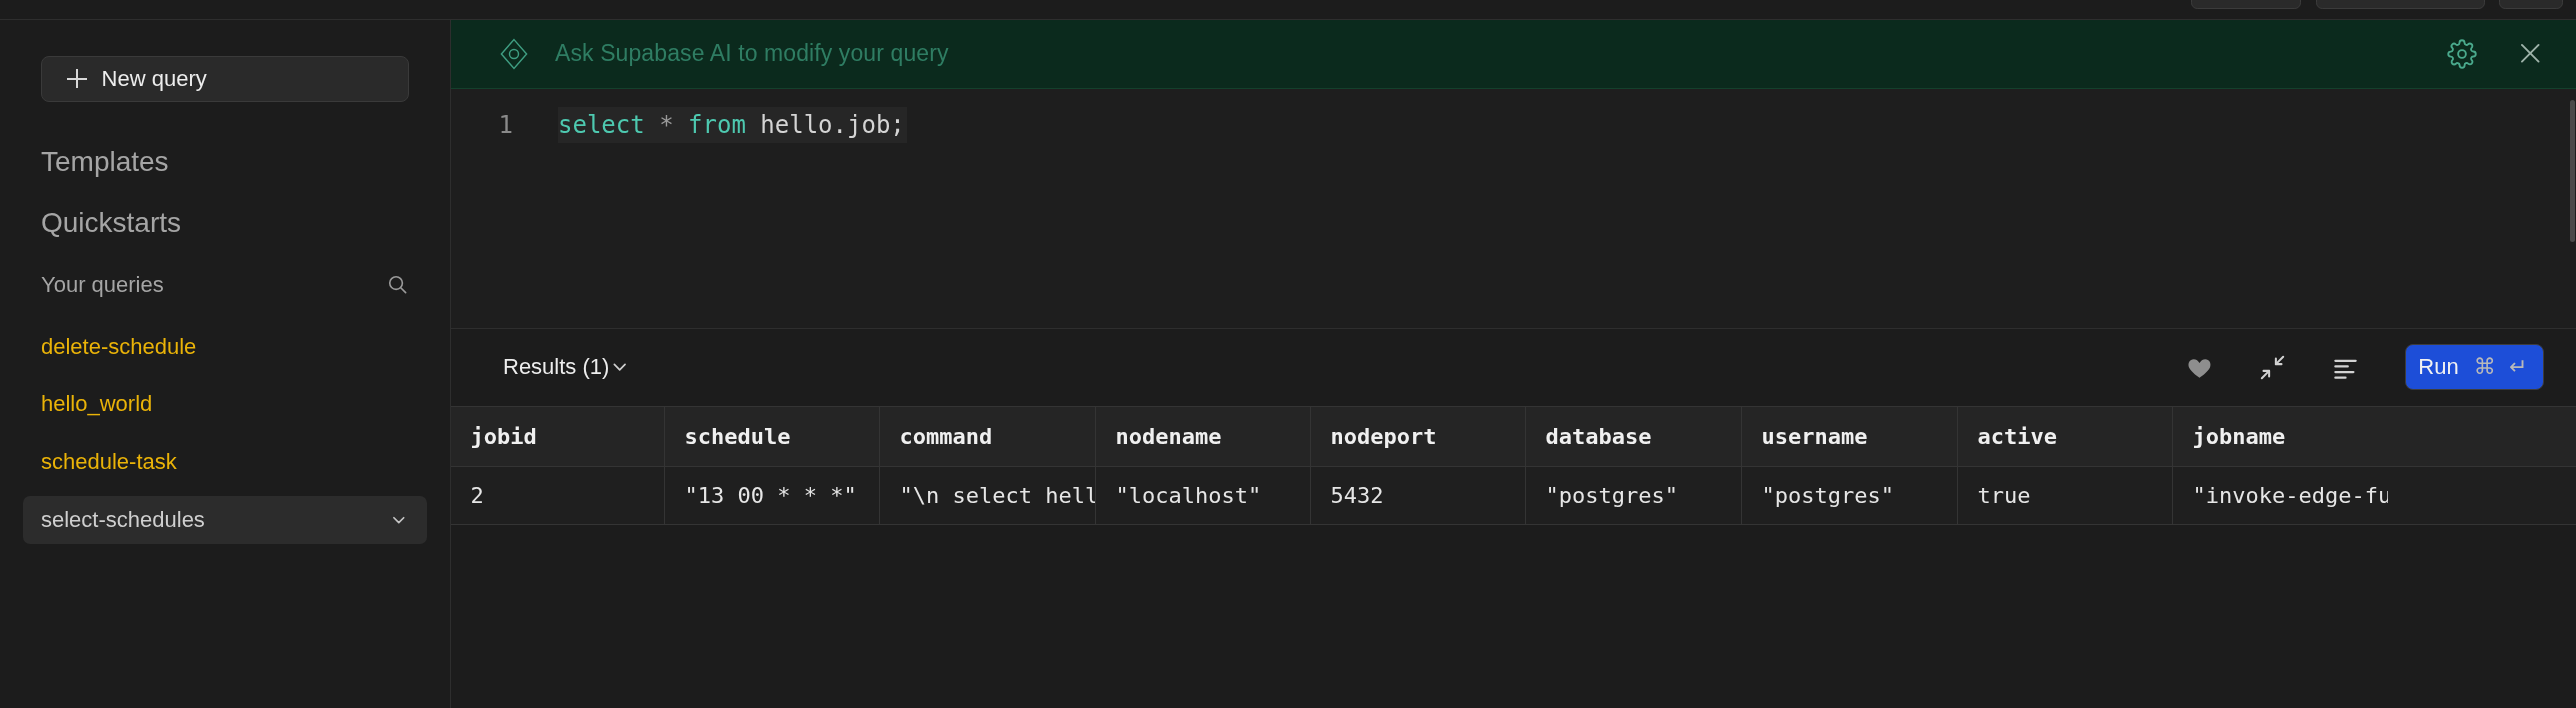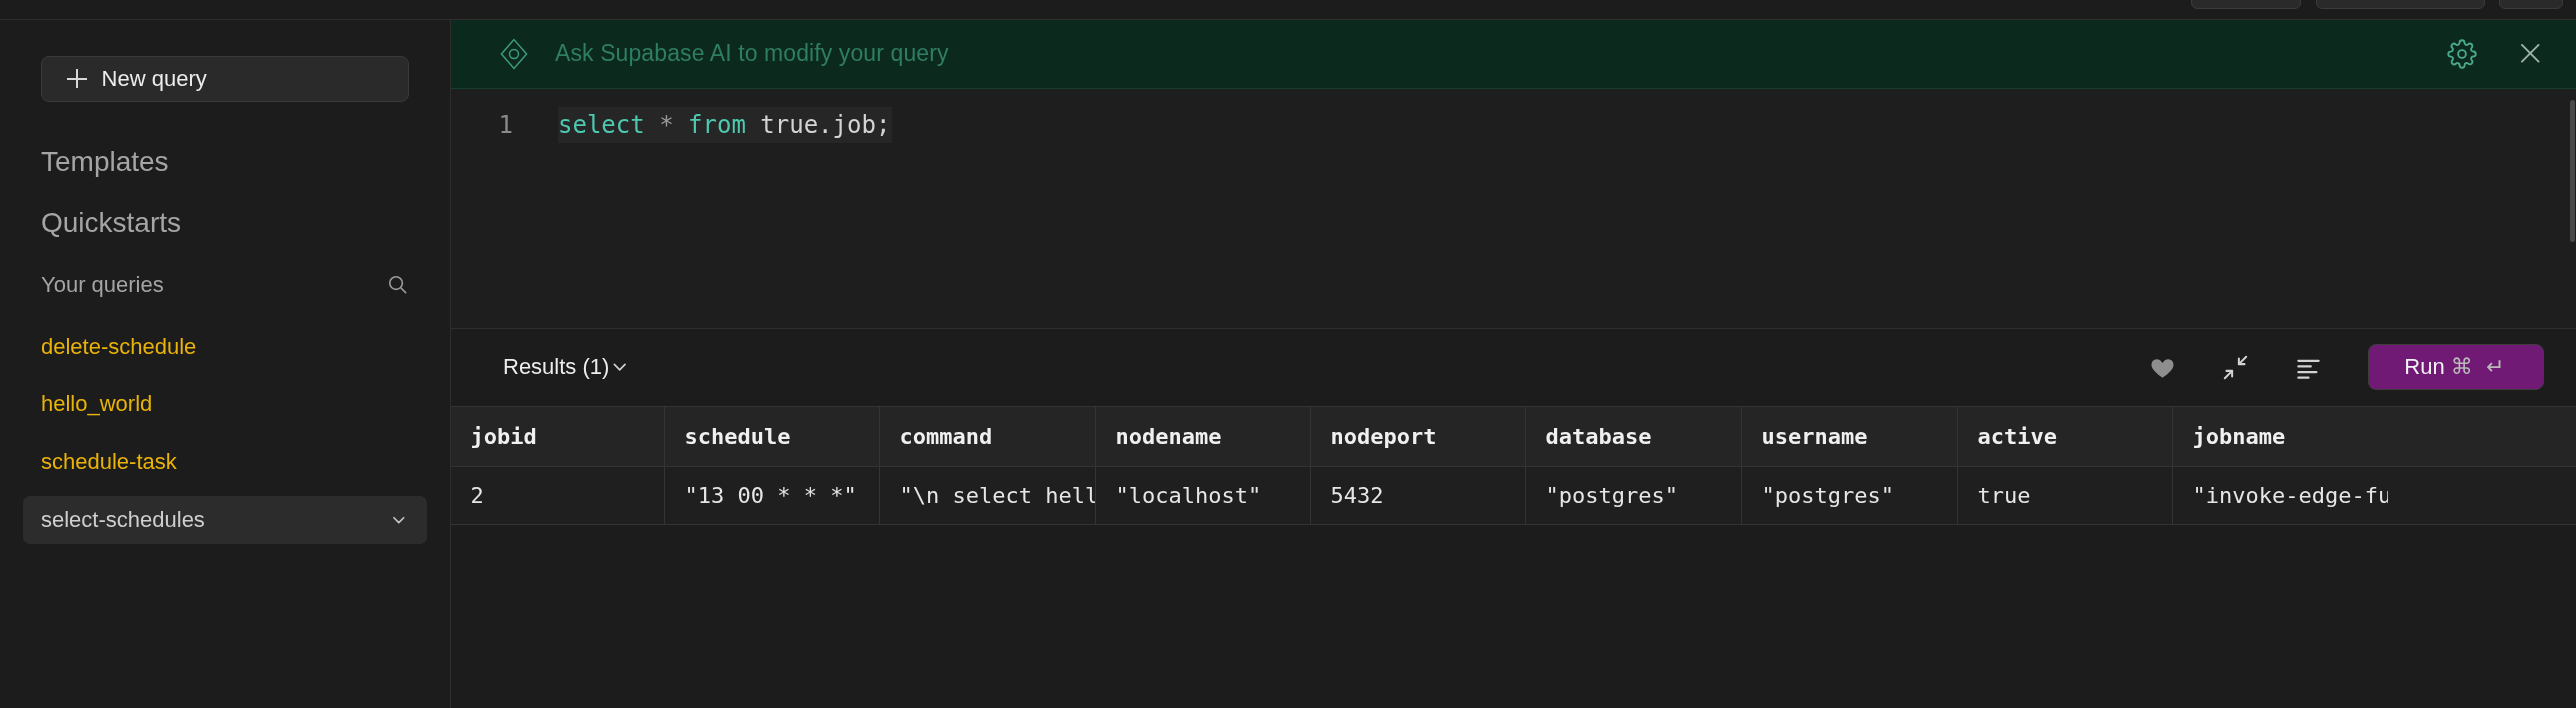--- a/index.html
+++ b/index.html
@@ -219,29 +219,29 @@
   }
   .results-label { color: #ededed; font-size: 22px; }
   .results-left .chev-down { width: 21.4px; height: 21.4px; }
   .results-right { display: flex; align-items: center; gap: 46px; }
   .icon-btn { cursor: pointer; display: flex; align-items: center; justify-content: center; }
   .heart-icon { width: 27px; height: 27px; display:block; }
   .collapse-icon { width: 27px; height: 27px; display:block; }
   .format-icon { width: 27px; height: 27px; display:block; }
   .run-btn {
     height: 46px;
-    background: #701a75;
+    background: #1d4ed8;
     border: 0.9px solid #3d3d3d;
     border-radius: 8px;
     color: #f2f2f2;
     font-size: 22px;
     display: flex;
     align-items: center;
-    gap: 6px;
-    padding: 0 35px;
+    gap: 15px;
+    padding: 0 12px;
     cursor: pointer;
     font-family: "Liberation Sans", sans-serif;
   }
   .run-kbd { color: #b9b9b9; font-size: 22px; letter-spacing: 3.6px; }
 
   
   .grid-wrap {
     flex: 1 1 auto;
     min-height: 0;
     background: #1c1c1c;
@@ -368,21 +368,21 @@
             <line x1="5" y1="5" x2="19" y2="19"></line>
             <line x1="19" y1="5" x2="5" y2="19"></line>
           </svg>
         </span>
       </div>
     </div>
 
     <div class="editor">
       <div class="codeline">
         <span class="gutter">1</span>
-        <span class="codetext"><span class="kw">select</span><span> </span><span class="star">*</span><span> </span><span class="kw">from</span><span> true.job;</span></span>
+        <span class="codetext"><span class="kw">select</span><span> </span><span class="star">*</span><span> </span><span class="kw">from</span><span> hello.job;</span></span>
       </div>
     </div>
 
     <div class="results-toolbar">
       <div class="results-left">
         <span class="results-label">Results (1)</span>
         <svg class="chev-down" viewBox="0 0 24 24" fill="none" stroke="#cfcfcf" stroke-width="1.9" stroke-linecap="round" stroke-linejoin="round">
           <polyline points="6,9.5 12,15.5 18,9.5"></polyline>
         </svg>
       </div>

